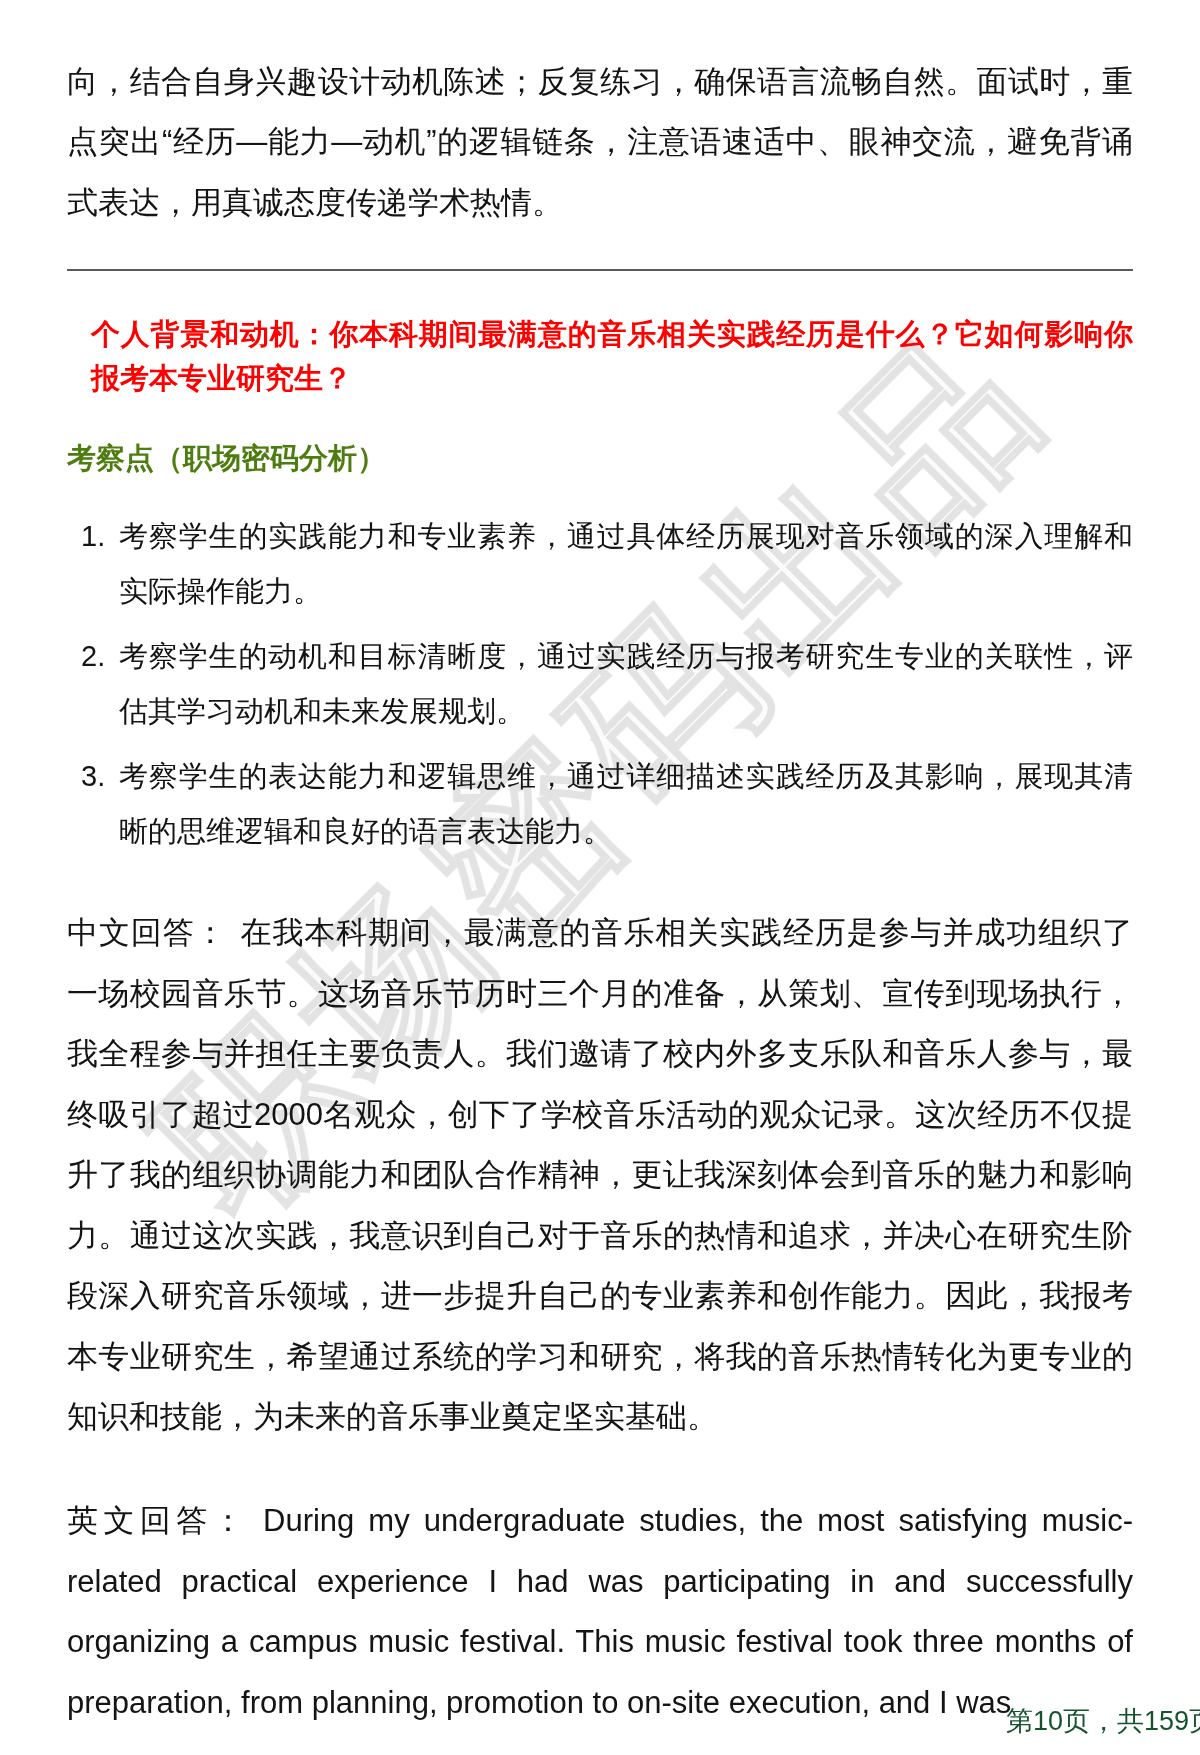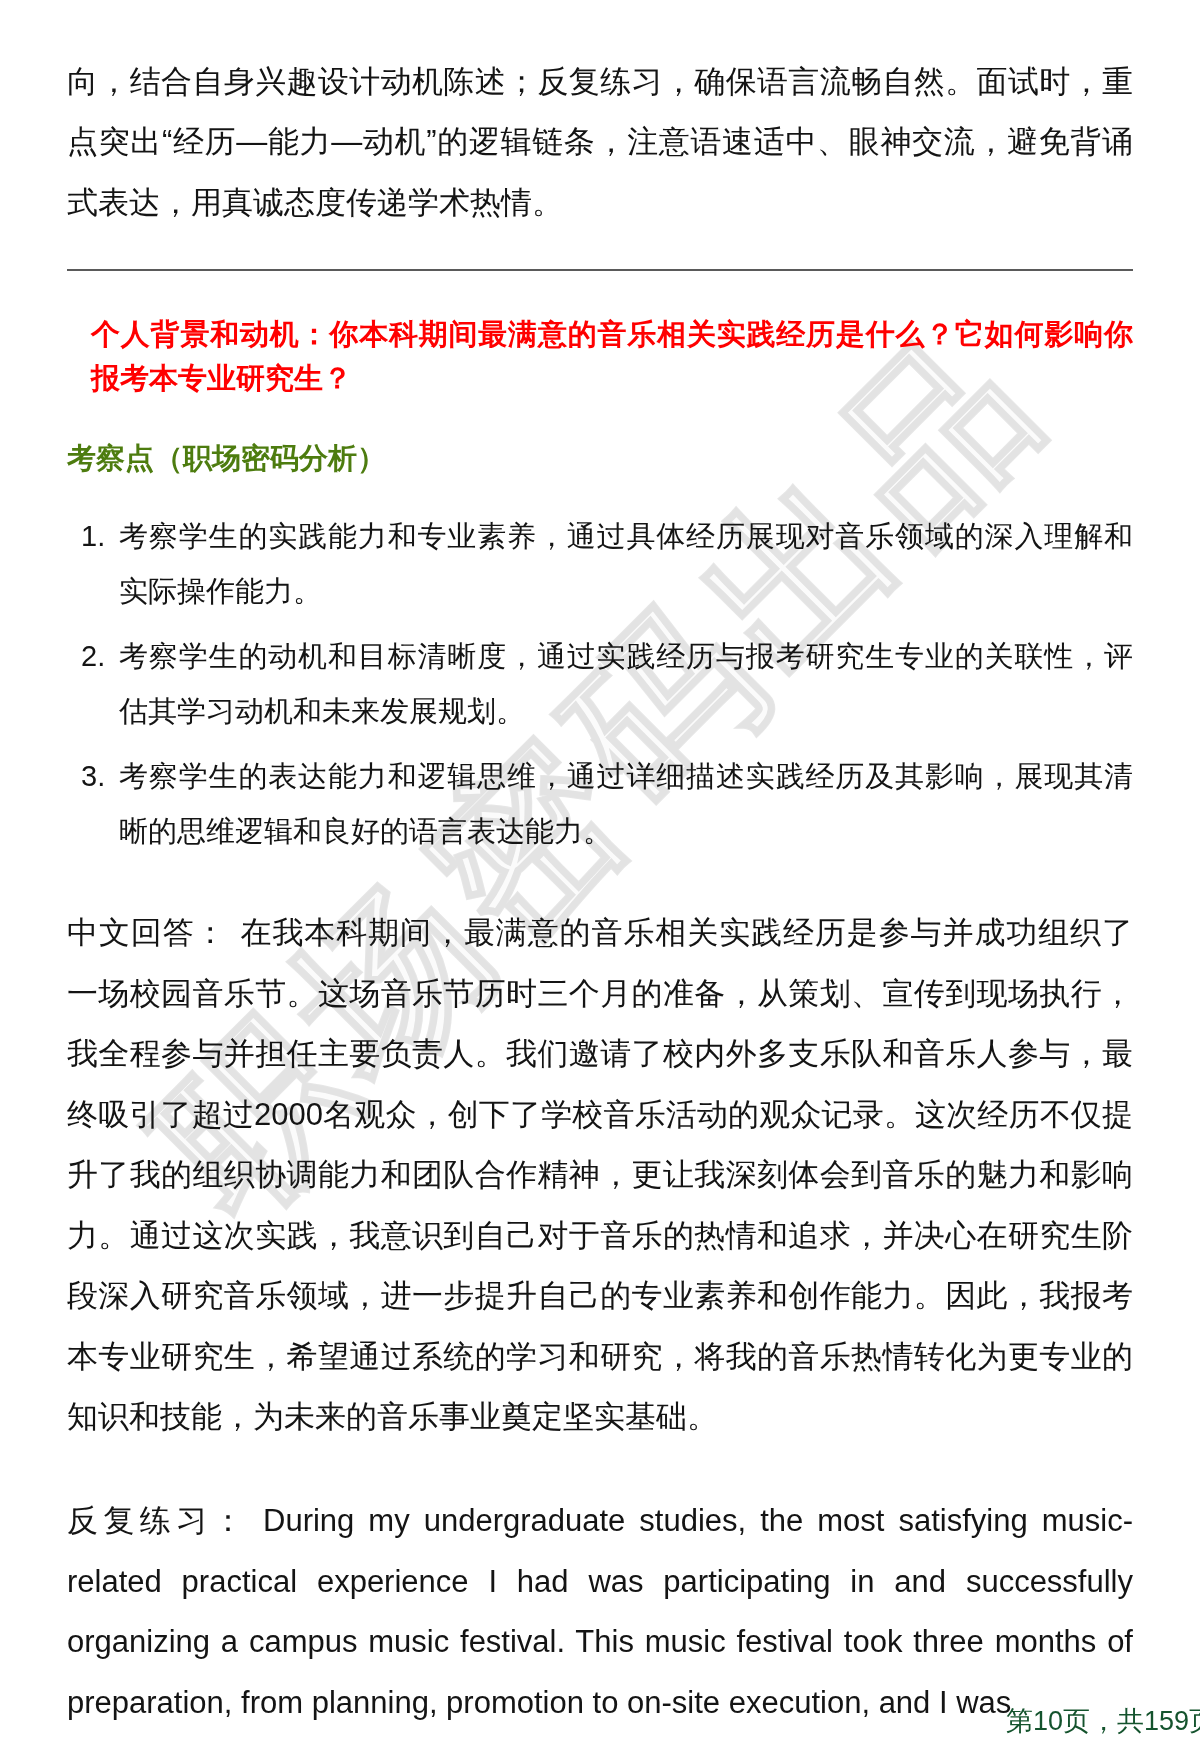--- a/index.html
+++ b/index.html
@@ -123,20 +123,20 @@
           <span class="num">3.</span>
           <span>考察学生的表达能力和逻辑思维，通过详细描述实践经历及其影响，展现其清晰的思维逻辑和良好的语言表达能力。</span>
         </li>
       </ol>
 
     <p class="body-text answer">
       <span class="answer-label">中文回答：</span><span>在我本科期间，最满意的音乐相关实践经历是参与并成功组织了一场校园音乐节。这场音乐节历时三个月的准备，从策划、宣传到现场执行，我全程参与并担任主要负责人。我们邀请了校内外多支乐队和音乐人参与，最终吸引了超过2000名观众，创下了学校音乐活动的观众记录。这次经历不仅提升了我的组织协调能力和团队合作精神，更让我深刻体会到音乐的魅力和影响力。通过这次实践，我意识到自己对于音乐的热情和追求，并决心在研究生阶段深入研究音乐领域，进一步提升自己的专业素养和创作能力。因此，我报考本专业研究生，希望通过系统的学习和研究，将我的音乐热情转化为更专业的知识和技能，为未来的音乐事业奠定坚实基础。</span>
     </p>
 
     <p class="body-text answer">
-      <span class="answer-label">反复练习：</span><span>During my undergraduate studies, the most satisfying music-related practical experience I had was participating in and successfully organizing a campus music festival. This music festival took three months of preparation, from planning, promotion to on-site execution, and I was</span>
+      <span class="answer-label">英文回答：</span><span>During my undergraduate studies, the most satisfying music-related practical experience I had was participating in and successfully organizing a campus music festival. This music festival took three months of preparation, from planning, promotion to on-site execution, and I was</span>
     </p>
 
   </div>
 
   <div class="footer">第10页，共159页</div>
 
 </div>
 
 </body></html>

